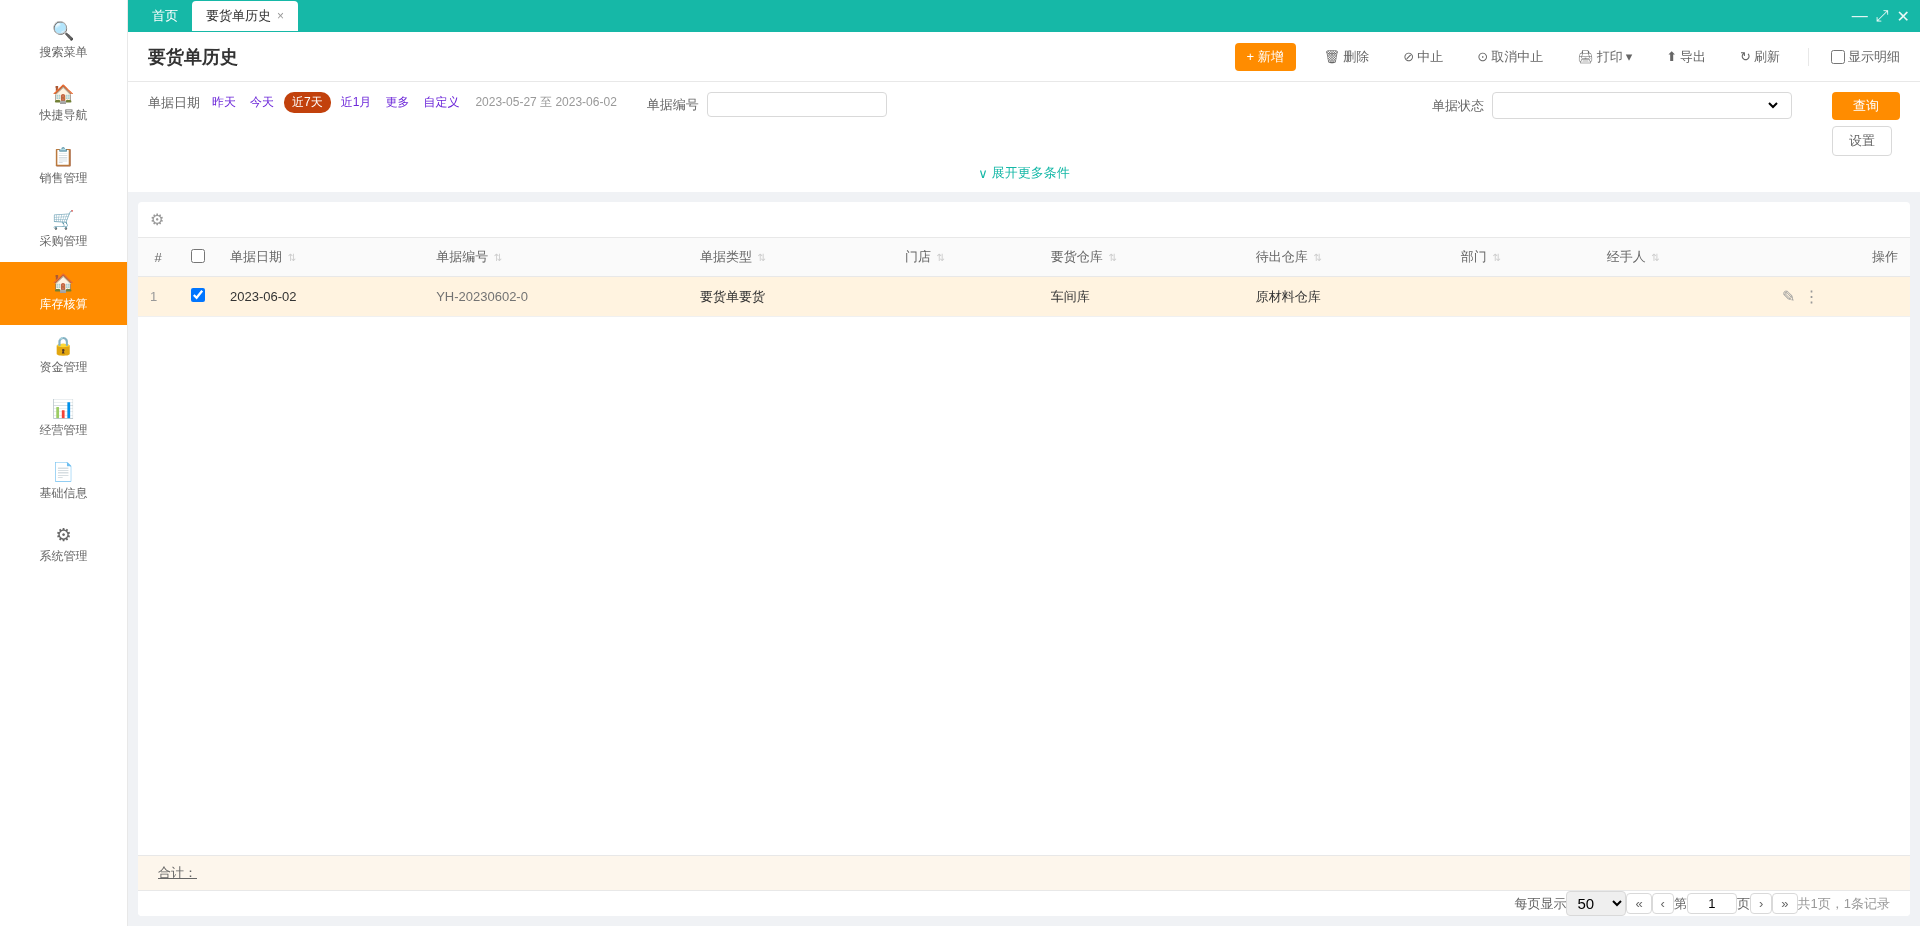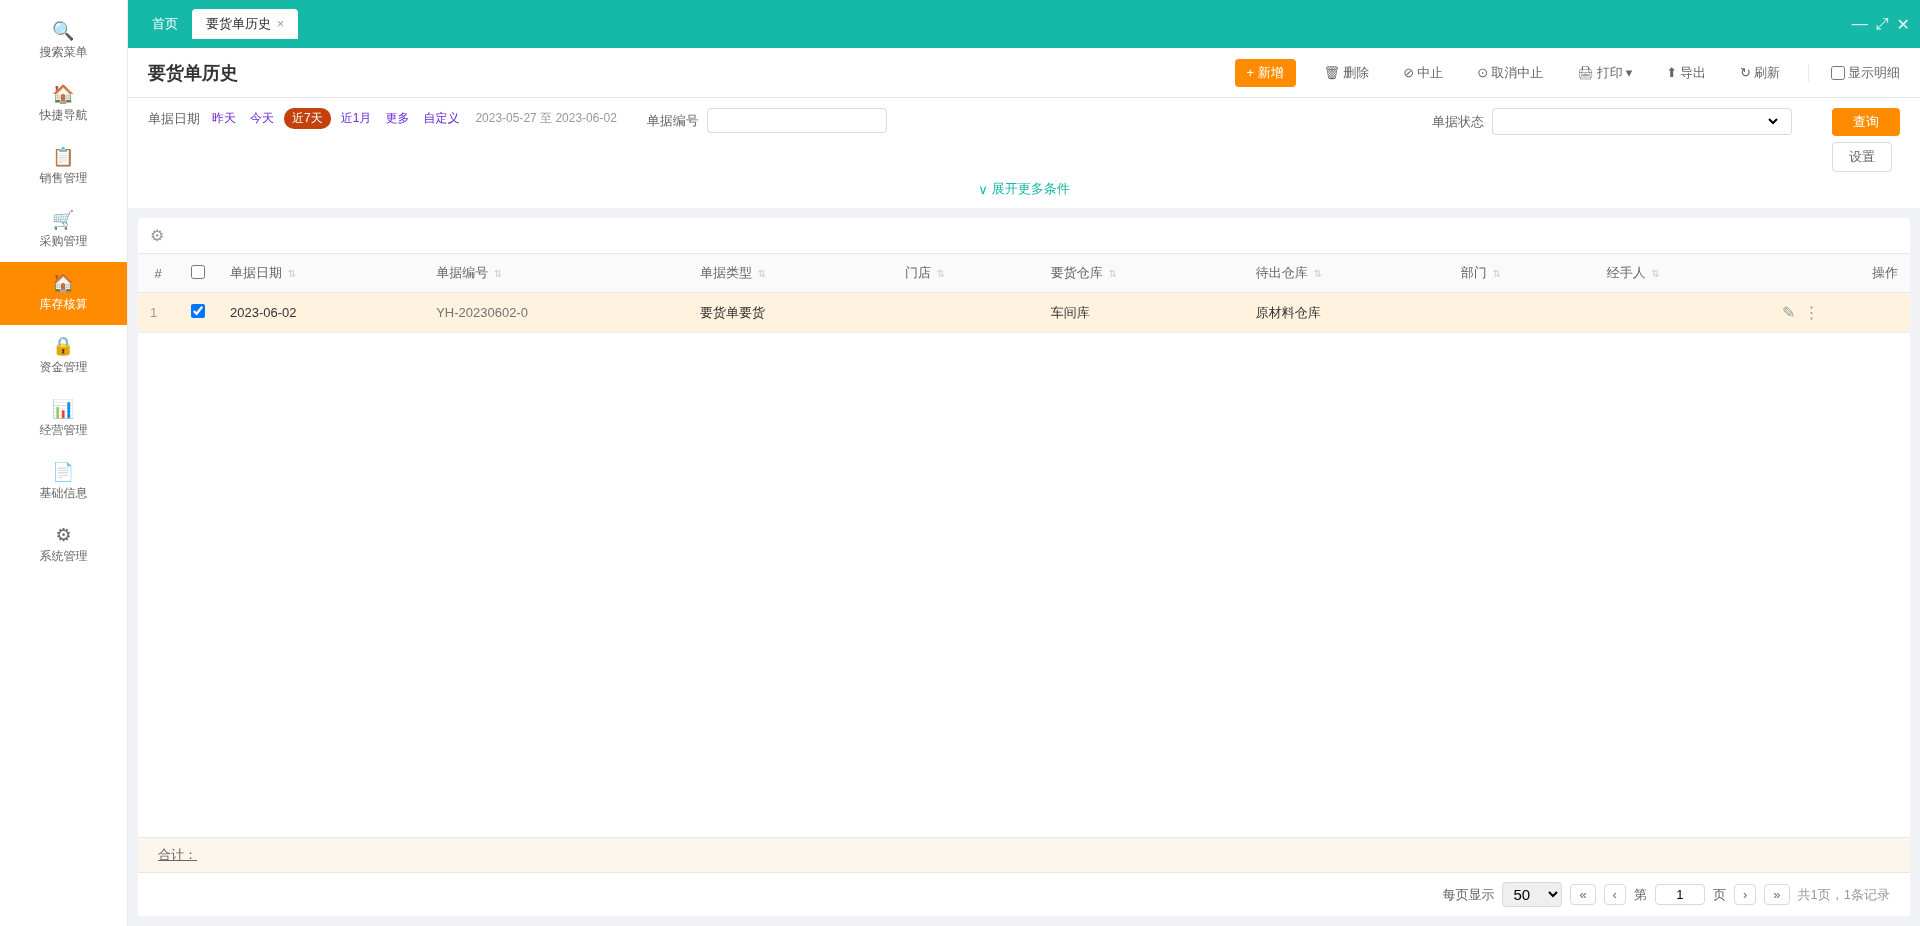--- a/index.html
+++ b/index.html
@@ -12,21 +12,21 @@
     .sidebar { width: 128px; background: #fff; display: flex; flex-direction: column; align-items: center; padding-top: 10px; border-right: 1px solid #e8e8e8; flex-shrink: 0; }
     .sidebar-item { display: flex; flex-direction: column; align-items: center; padding: 12px 0; width: 100%; cursor: pointer; color: #666; font-size: 12px; gap: 4px; }
     .sidebar-item.active { color: #fff; background: #ff8c00; }
     .sidebar-item.active .sidebar-icon { color: #fff; }
     .sidebar-icon { font-size: 18px; line-height: 1; }
 
     
     .main-area { flex: 1; display: flex; flex-direction: column; overflow: hidden; }
 
     
-    .tab-bar { background: #16b8a7; display: flex; align-items: center; height: 48px; padding: 0 10px; }
+    .tab-bar { background: #16b8a7; display: flex; align-items: center; height: 32px; padding: 0 10px; }
     .tab-item { display: flex; align-items: center; padding: 0 14px; height: 30px; border-radius: 4px 4px 0 0; font-size: 13px; cursor: pointer; color: rgba(255,255,255,0.85); gap: 6px; }
     .tab-item.home { color: #fff; font-weight: 500; }
     .tab-item.active { background: #fff; color: #333; border-radius: 4px 4px 0 0; }
     .tab-close { font-size: 12px; color: #999; cursor: pointer; }
     .tab-bar-right { margin-left: auto; display: flex; align-items: center; gap: 8px; }
     .tab-bar-btn { color: rgba(255,255,255,0.9); font-size: 16px; cursor: pointer; background: none; border: none; }
 
     
     .page-header { background: #fff; padding: 8px 20px; display: flex; align-items: center; justify-content: space-between; border-bottom: 1px solid #e8e8e8; height: 50px; }
     .page-title { font-size: 18px; font-weight: 600; color: #333; }
@@ -63,21 +63,21 @@
     tbody td { padding: 10px 12px; color: #333; }
     .link-text { color: #737373; cursor: pointer; text-decoration: none; }
     .row-num { color: #999; }
     .op-icons { display: flex; gap: 8px; }
     .op-icon { cursor: pointer; color: #999; font-size: 16px; }
 
     
     .table-footer { background: #fdf6ec; padding: 8px 20px; border-top: 1px solid #e8e8e8; font-size: 13px; color: #666; text-decoration: underline; }
 
     
-    .pagination-area { background: #fff; display: flex; align-items: center; justify-content: flex-end; padding: 9px 20px; border-top: 1px solid #e8e8e8; gap: 8px; font-size: 13px; color: #666; }
+    .pagination-area { background: #fff; display: flex; align-items: center; justify-content: flex-end; padding: 0 20px; border-top: 1px solid #e8e8e8; gap: 0; font-size: 13px; color: #666; }
     .page-size-select { border: 1px solid #d9d9d9; border-radius: 4px; padding: 2px 6px; font-size: 15px; outline: none; }
     .page-btn { border: 1px solid #d9d9d9; border-radius: 4px; padding: 2px 8px; cursor: pointer; background: #fff; font-size: 13px; color: #666; }
     .page-btn:disabled { color: #ccc; cursor: not-allowed; }
     .page-input { border: 1px solid #d9d9d9; border-radius: 4px; padding: 2px 8px; width: 50px; text-align: center; font-size: 13px; outline: none; }
     .total-info { color: #999; }
 
     
     .checkbox-col { width: 40px; text-align: center; }
     input[type="checkbox"] { cursor: pointer; width: 14px; height: 14px; }
 

